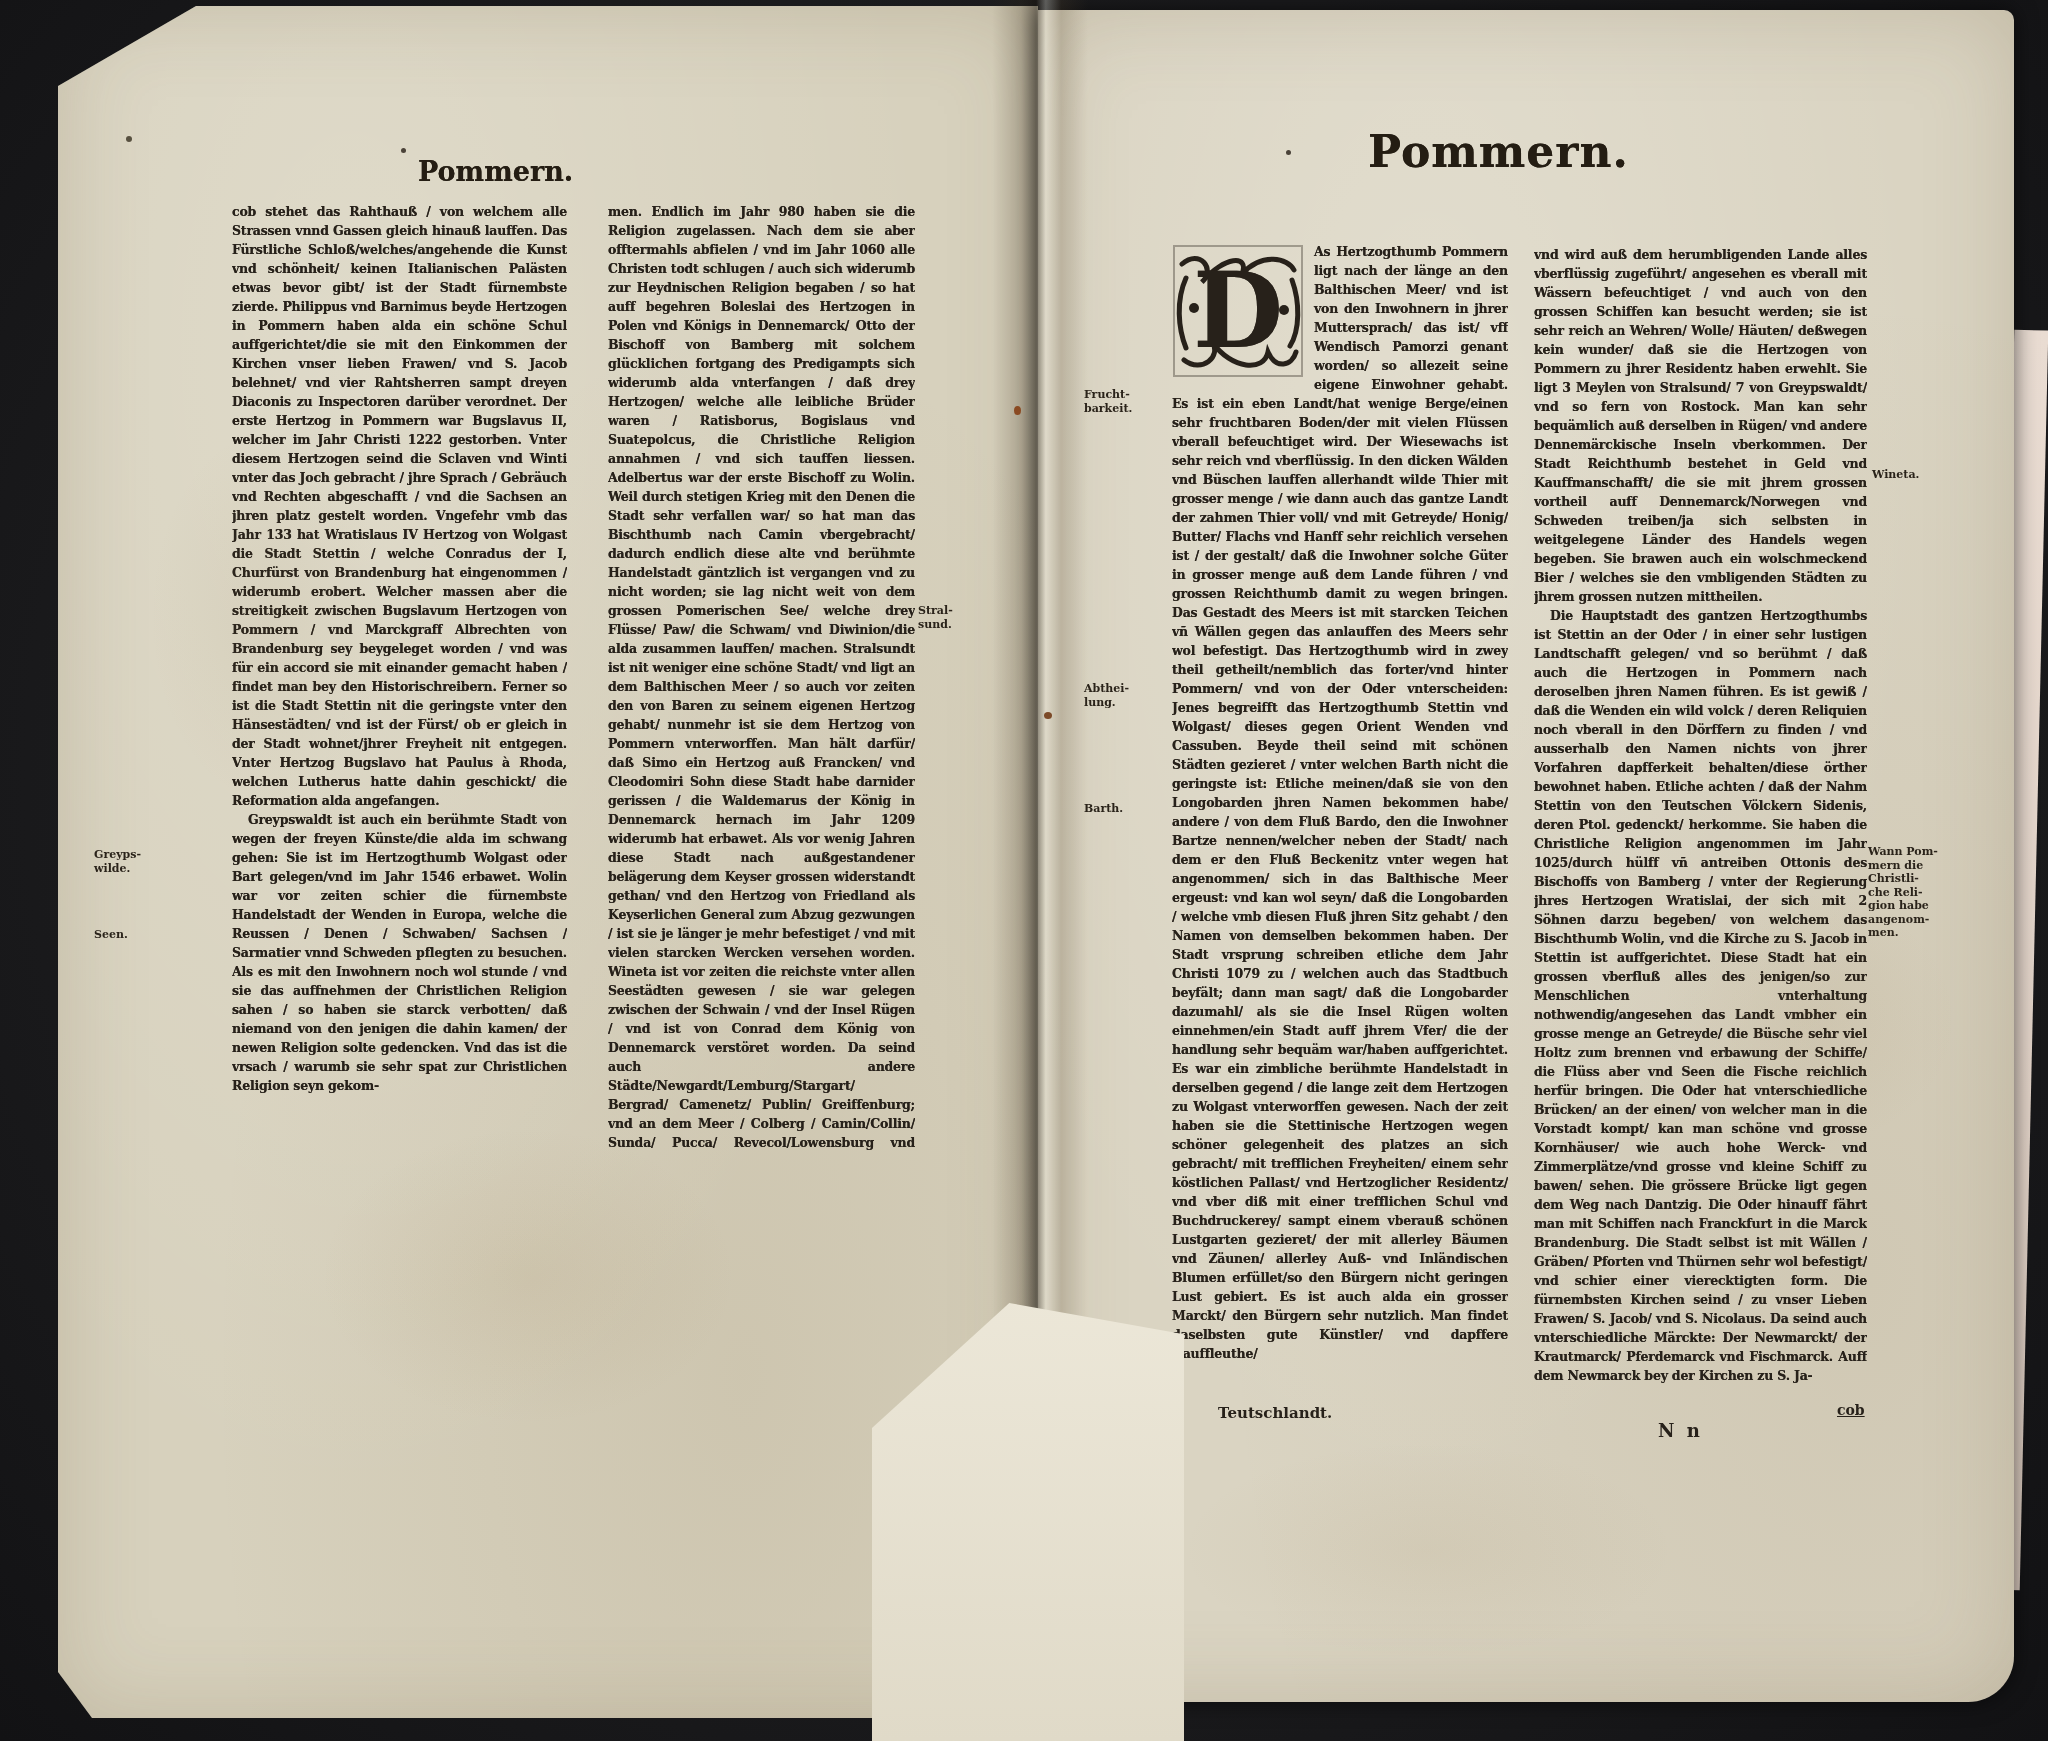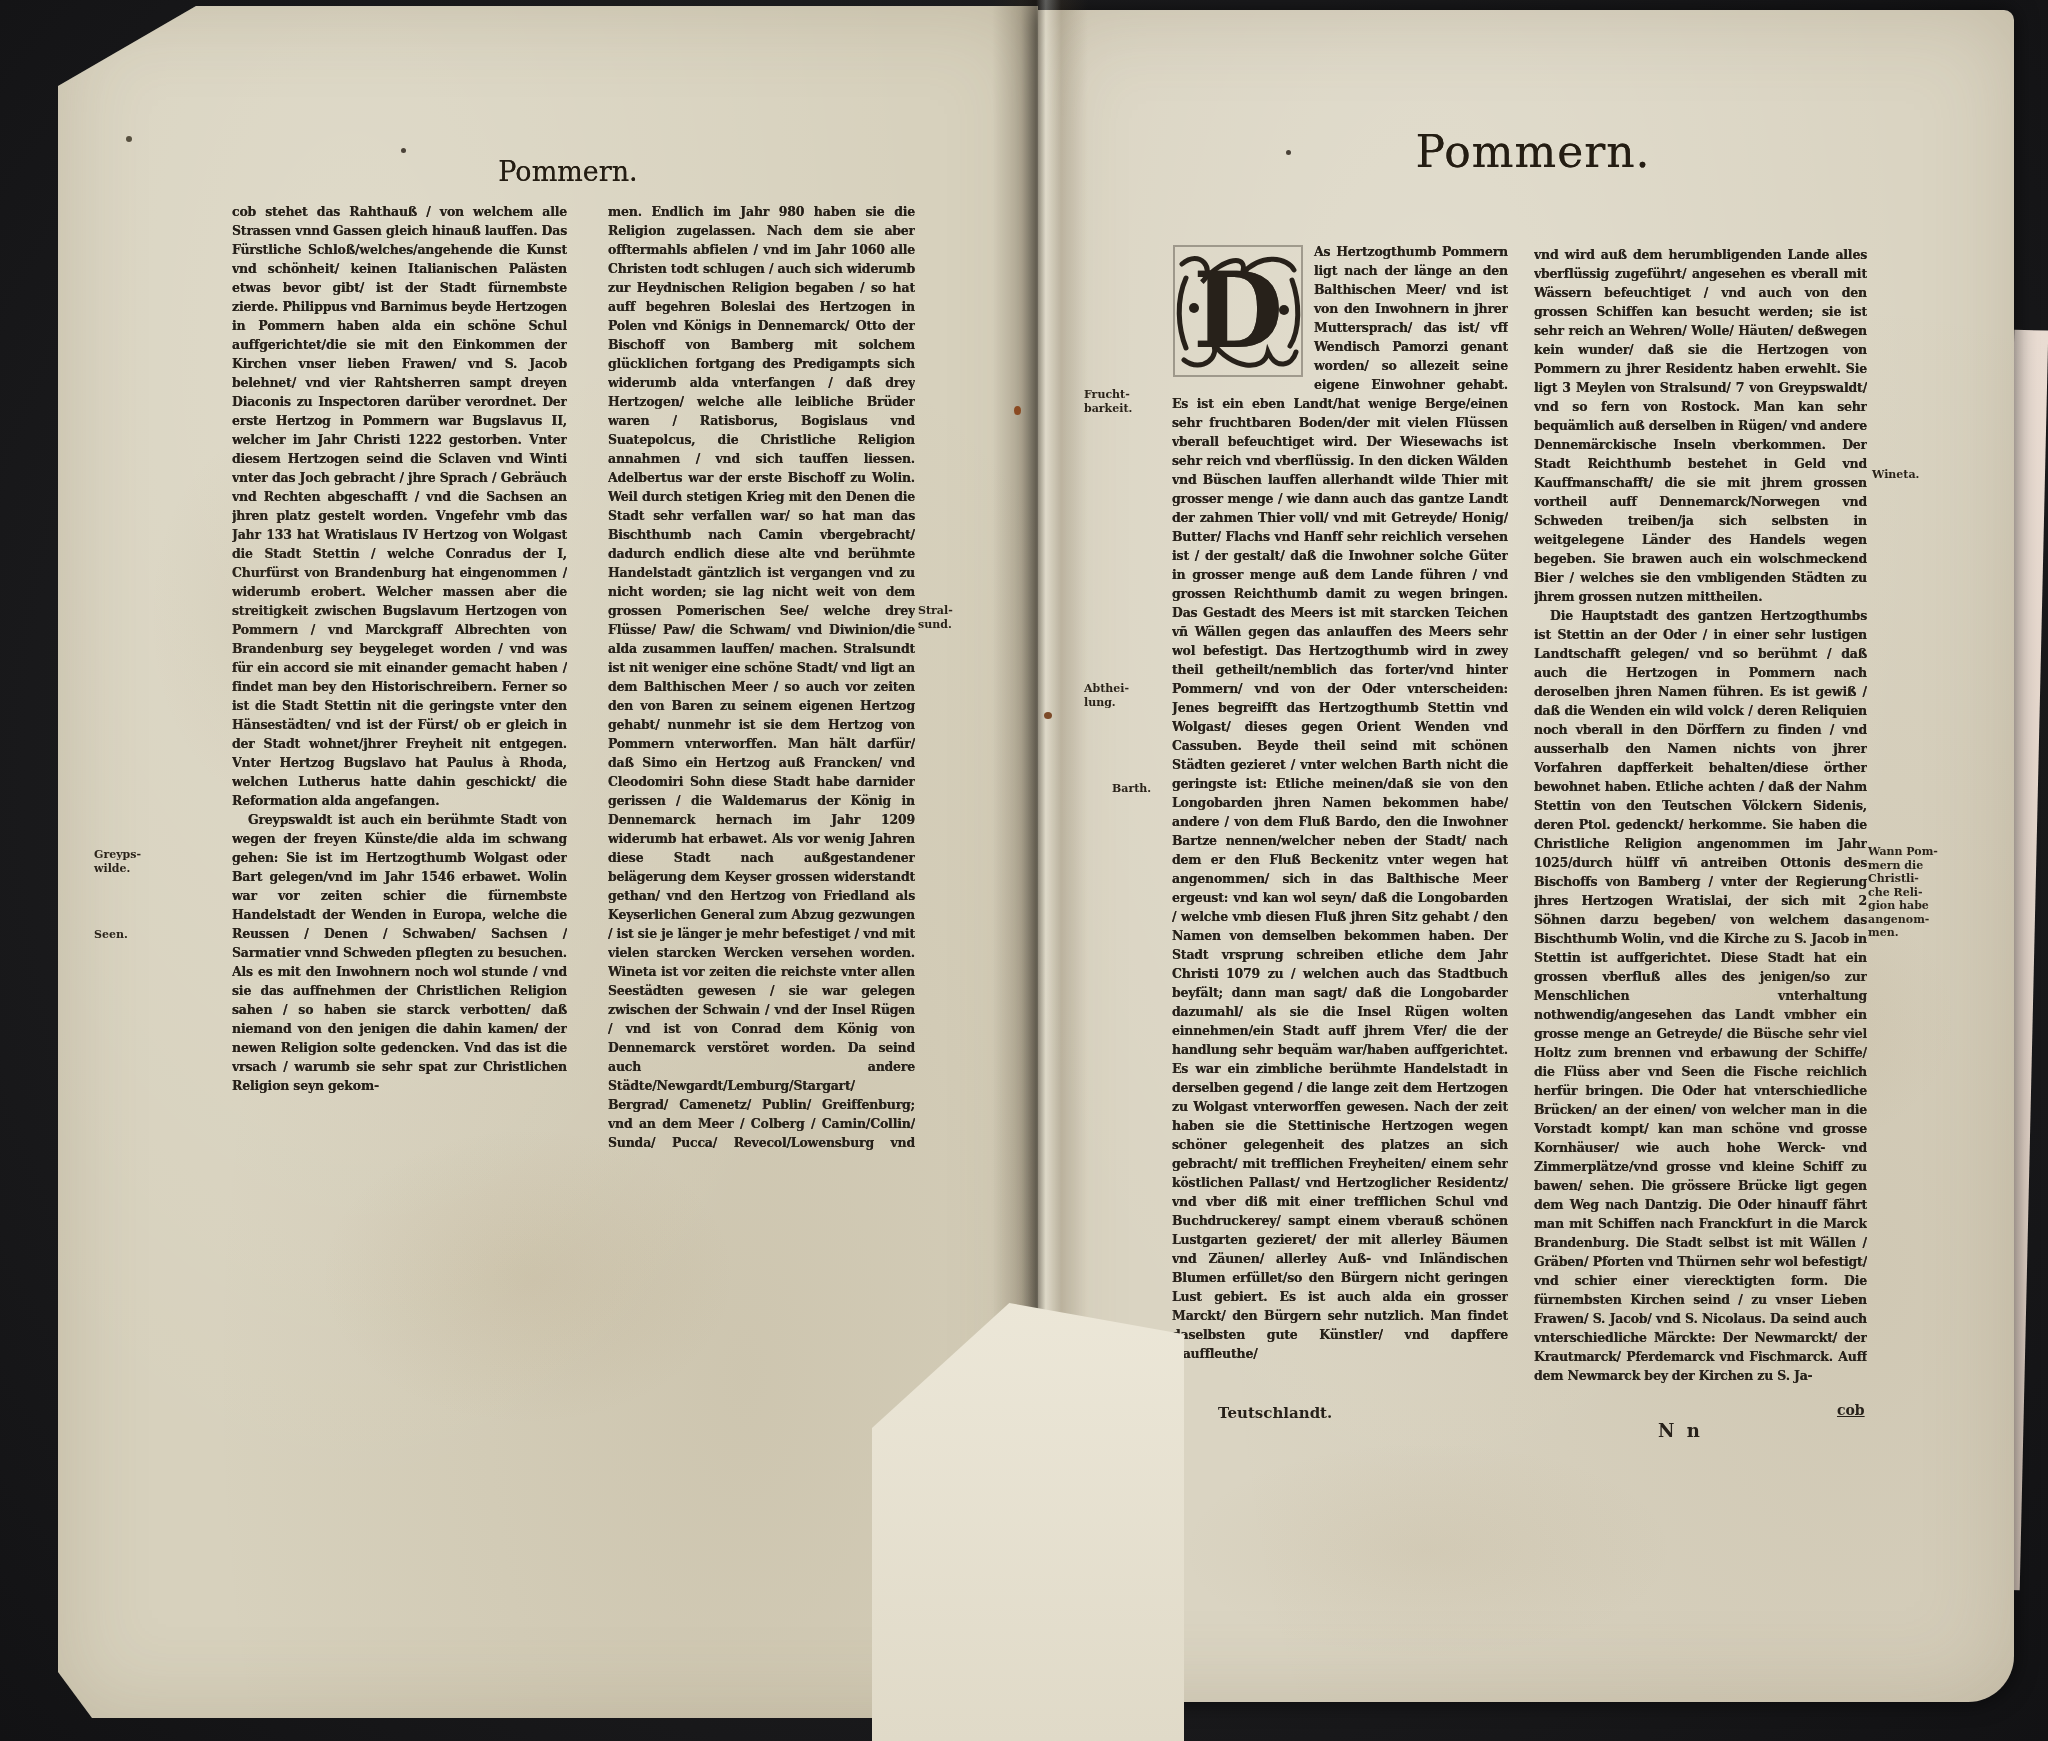--- a/index.html
+++ b/index.html
@@ -27,21 +27,21 @@
   .sliver{position:absolute;z-index:1;left:2000px;top:330px;width:34px;height:1260px;
         background:linear-gradient(180deg,#e9dcd2,#dcccc0);transform:rotate(1.3deg);}
   .fragment{position:absolute;z-index:5;left:872px;top:1294px;width:312px;height:447px;
         background:linear-gradient(180deg,#ece7d8, #e0dac8);
         clip-path:polygon(0 30%, 44% 2%, 100% 9%, 100% 100%, 0 100%);
         box-shadow:-4px -4px 8px rgba(70,55,35,0.35);}
   .frak{margin:0;color:#27211a;font-weight:bold;font-size:12.5px;line-height:19px;
         letter-spacing:-0.2px;text-align:justify;text-shadow:0 0 0.5px rgba(39,33,26,0.8);}
   .frak.indent{text-indent:16px;}
   .col{position:absolute;overflow:hidden;}
-  .runhead{position:absolute;color:#241d13;font-weight:normal;text-align:center;
+  .runhead{position:absolute;color:#241d13;font-weight:bold;text-align:left;
         text-shadow:0 0 0.6px rgba(36,29,19,0.9);}
   .runhead-left{left:360px;top:150px;width:300px;font-size:27px;}
   .runhead-right{left:330px;top:116px;width:330px;font-size:44px;letter-spacing:1px;}
   .marginnote{position:absolute;color:#2a231a;font-weight:bold;font-size:11px;line-height:13.5px;
         text-align:left;}
   .dropcap{float:left;width:132px;height:134px;margin:2px 10px 4px 0;}
   .footerline{position:absolute;color:#27211a;font-weight:bold;}
   .stain{position:absolute;border-radius:50%;pointer-events:none;z-index:3;}
   .speck{position:absolute;border-radius:50%;pointer-events:none;z-index:6;}
 </style>
@@ -94,21 +94,21 @@
       </p>
     </div>
 
     <div class="col" style="left:496px;top:235px;width:333px;height:1168px;">
       <p class="frak">vnd wird auß dem herumbligenden Lande alles vberflüssig zugeführt/ angesehen es vberall mit Wässern befeuchtiget / vnd auch von den grossen Schiffen kan besucht werden; sie ist sehr reich an Wehren/ Wolle/ Häuten/ deßwegen kein wunder/ daß sie die Hertzogen von Pommern zu jhrer Residentz haben erwehlt. Sie ligt 3 Meylen von Stralsund/ 7 von Greypswaldt/ vnd so fern von Rostock. Man kan sehr bequämlich auß derselben in Rügen/ vnd andere Dennemärckische Inseln vberkommen. Der Stadt Reichthumb bestehet in Geld vnd Kauffmanschafft/ die sie mit jhrem grossen vortheil auff Dennemarck/Norwegen vnd Schweden treiben/ja sich selbsten in weitgelegene Länder des Handels wegen begeben. Sie brawen auch ein wolschmeckend Bier / welches sie den vmbligenden Städten zu jhrem grossen nutzen mittheilen.</p>
       <p class="frak indent">Die Hauptstadt des gantzen Hertzogthumbs ist Stettin an der Oder / in einer sehr lustigen Landtschafft gelegen/ vnd so berühmt / daß auch die Hertzogen in Pommern nach deroselben jhren Namen führen. Es ist gewiß / daß die Wenden ein wild volck / deren Reliquien noch vberall in den Dörffern zu finden / vnd ausserhalb den Namen nichts von jhrer Vorfahren dapfferkeit behalten/diese örther bewohnet haben. Etliche achten / daß der Nahm Stettin von den Teutschen Völckern Sidenis, deren Ptol. gedenckt/ herkomme. Sie haben die Christliche Religion angenommen im Jahr 1025/durch hülff vñ antreiben Ottonis des Bischoffs von Bamberg / vnter der Regierung jhres Hertzogen Wratislai, der sich mit 2 Söhnen darzu begeben/ von welchem das Bischthumb Wolin, vnd die Kirche zu S. Jacob in Stettin ist auffgerichtet. Diese Stadt hat ein grossen vberfluß alles des jenigen/so zur Menschlichen vnterhaltung nothwendig/angesehen das Landt vmbher ein grosse menge an Getreyde/ die Büsche sehr viel Holtz zum brennen vnd erbawung der Schiffe/ die Flüss aber vnd Seen die Fische reichlich herfür bringen. Die Oder hat vnterschiedliche Brücken/ an der einen/ von welcher man in die Vorstadt kompt/ kan man schöne vnd grosse Kornhäuser/ wie auch hohe Werck- vnd Zimmerplätze/vnd grosse vnd kleine Schiff zu bawen/ sehen. Die grössere Brücke ligt gegen dem Weg nach Dantzig. Die Oder hinauff fährt man mit Schiffen nach Franckfurt in die Marck Brandenburg. Die Stadt selbst ist mit Wällen / Gräben/ Pforten vnd Thürnen sehr wol befestigt/ vnd schier einer vierecktigten form. Die fürnembsten Kirchen seind / zu vnser Lieben Frawen/ S. Jacob/ vnd S. Nicolaus. Da seind auch vnterschiedliche Märckte: Der Newmarckt/ der Krautmarck/ Pferdemarck vnd Fischmarck. Auff dem Newmarck bey der Kirchen zu S. Ja-</p>
     </div>
 
     <div class="marginnote" style="left:46px;top:378px;width:64px;">Frucht- barkeit.</div>
     <div class="marginnote" style="left:46px;top:672px;width:64px;">Abthei- lung.</div>
-    <div class="marginnote" style="left:46px;top:772px;width:64px;margin-left:28px;">Barth.</div>
+    <div class="marginnote" style="left:46px;top:792px;width:64px;">Barth.</div>
     <div class="marginnote" style="left:834px;top:458px;width:72px;">Wineta.</div>
     <div class="marginnote" style="left:830px;top:835px;width:74px;">Wann Pom- mern die Christli- che Reli- gion habe angenom- men.</div>
 
     <div class="footerline" style="left:180px;top:1394px;font-size:15px;text-align:right;">Teutschlandt.</div>
     <div class="footerline" style="left:620px;top:1410px;font-size:18px;letter-spacing:3px;">N n</div>
     <div class="footerline" style="left:799px;top:1392px;font-size:14px;text-decoration:underline;">cob</div>
 
     <div class="stain" style="left:620px;top:880px;width:300px;height:260px;
          background:radial-gradient(ellipse, rgba(150,120,70,0.08), rgba(150,120,70,0) 70%);"></div>
     <div class="stain" style="left:140px;top:1430px;width:500px;height:220px;

